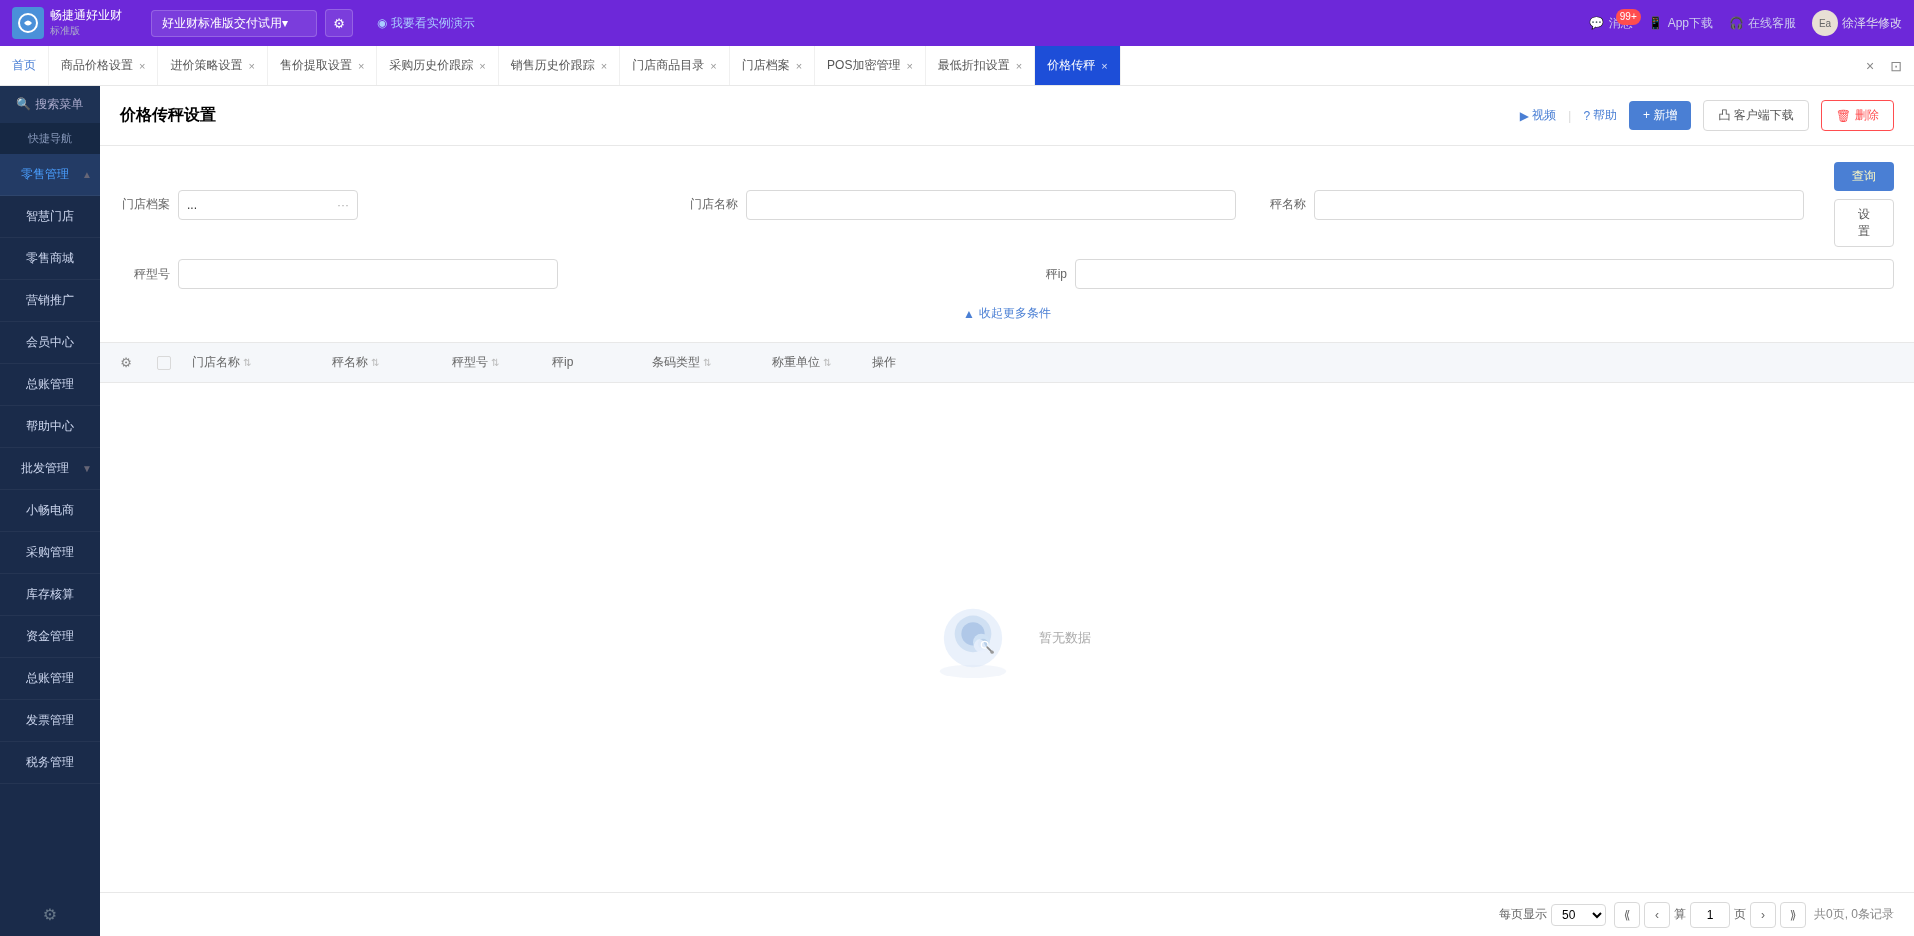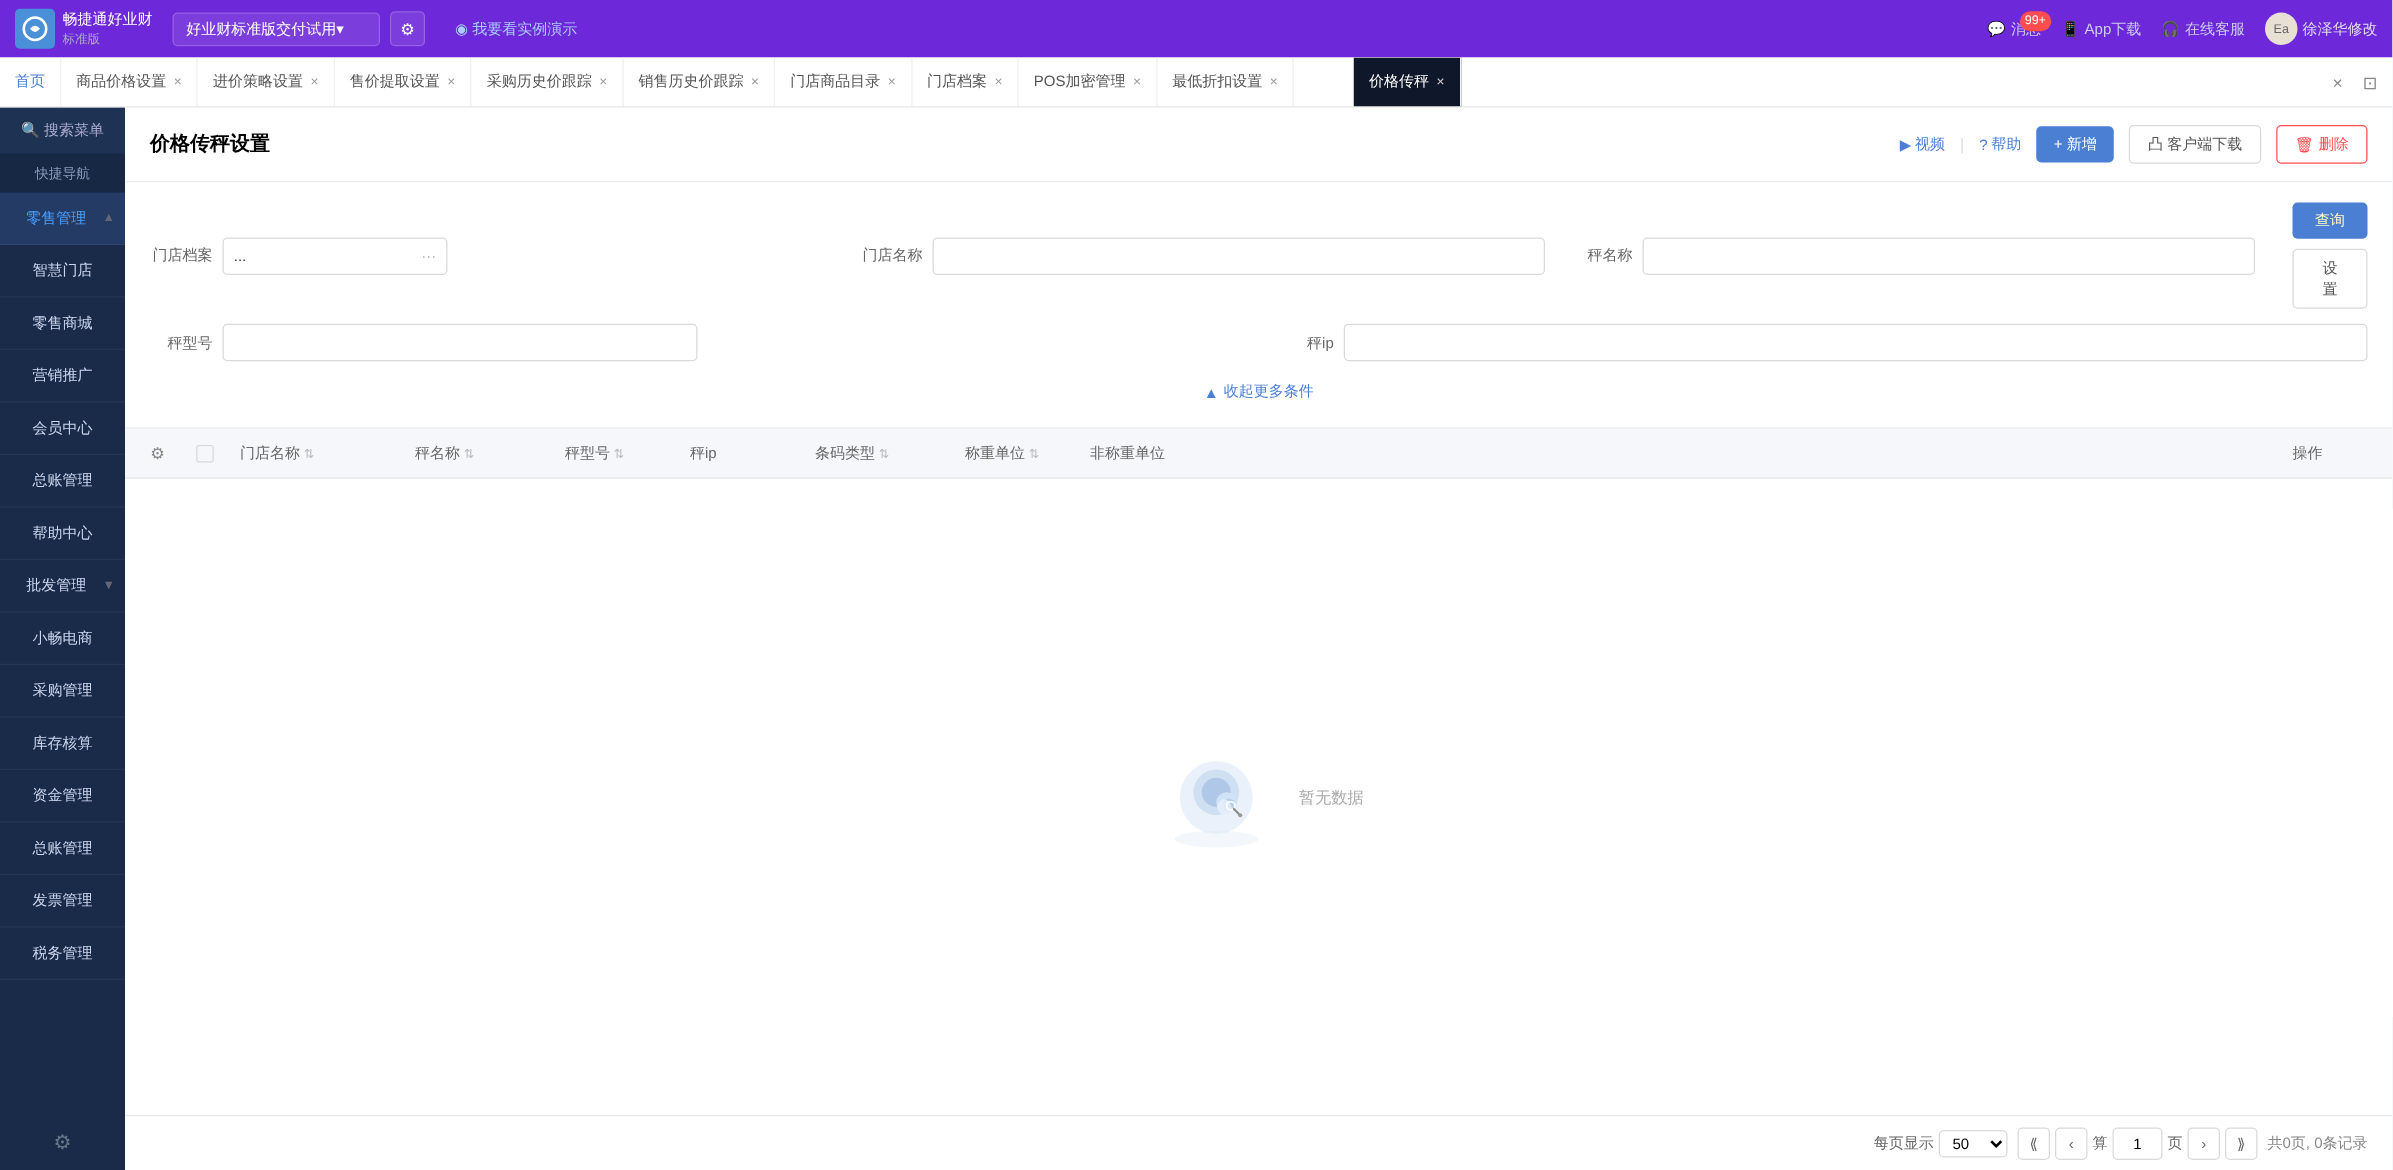--- a/index.html
+++ b/index.html
@@ -15,21 +15,21 @@
       flex-shrink: 0;
       color: #fff;
       justify-content: space-between;
     }
     .top-bar-left { display: flex; align-items: center; gap: 8px; }
     .logo-area { display: flex; align-items: center; gap: 6px; }
     .logo-icon { width: 32px; height: 32px; background: #4a90d9; border-radius: 4px; display: flex; align-items: center; justify-content: center; font-size: 10px; color: #fff; font-weight: bold; }
     .logo-text { color: #fff; font-size: 12px; line-height: 1.3; }
     .logo-sub { color: #aac; font-size: 10px; }
 
-    .top-select-area { display: flex; align-items: center; margin-left: 8px; }
+    .top-select-area { display: flex; align-items: center; margin-left: 21px; }
     .top-select-box {
       background: rgba(255,255,255,0.1);
       border: 1px solid rgba(255,255,255,0.2);
       border-radius: 4px;
       color: #fff;
       padding: 4px 28px 4px 10px;
       font-size: 12px;
       min-width: 160px;
       cursor: pointer;
       position: relative;
@@ -73,21 +73,21 @@
       align-items: center;
       font-size: 12px;
       cursor: pointer;
       white-space: nowrap;
       border-right: 1px solid #f0f0f0;
       color: #555;
       gap: 4px;
       flex-shrink: 0;
     }
     .nav-tab.home { color: #4a7fd4; font-weight: 500; }
-    .nav-tab.active { background: #0f172a; color: #fff; margin-left: 48px; }
+    .nav-tab.active { background: #1d4ed8; color: #fff; }
     .nav-tab .close-x { color: #999; font-size: 11px; margin-left: 2px; }
     .nav-tab.active .close-x { color: rgba(255,255,255,0.8); }
     .nav-tab-end { display: flex; align-items: center; margin-left: auto; padding: 0 8px; gap: 8px; }
     .tab-btn { background: none; border: none; cursor: pointer; color: #888; font-size: 14px; padding: 4px; }
 
     
     .main-layout { display: flex; flex: 1; overflow: hidden; }
 
     
     .sidebar {
@@ -646,23 +646,20 @@
         <div class="th-cell col-ip">
           <span>秤ip</span>
         </div>
         <div class="th-cell col-barcode">
           <span>条码类型</span>
           <span class="th-sort">⇅</span>
         </div>
         <div class="th-cell col-weight">
           <span>称重单位</span>
           <span class="th-sort">⇅</span>
-        </div>
-        <div class="th-cell col-nonweight">
-          <span>非称重单位</span>
         </div>
         <div class="th-cell col-action">
           <span>操作</span>
         </div>
       </div>
 
       <div class="empty-state">
         <svg class="empty-icon" viewBox="0 0 120 120">
           <ellipse cx="60" cy="100" rx="40" ry="8" fill="#e8eef8" opacity="0.5"></ellipse>
           <circle cx="60" cy="60" r="35" fill="#dce8f8" opacity="0.6"></circle>

